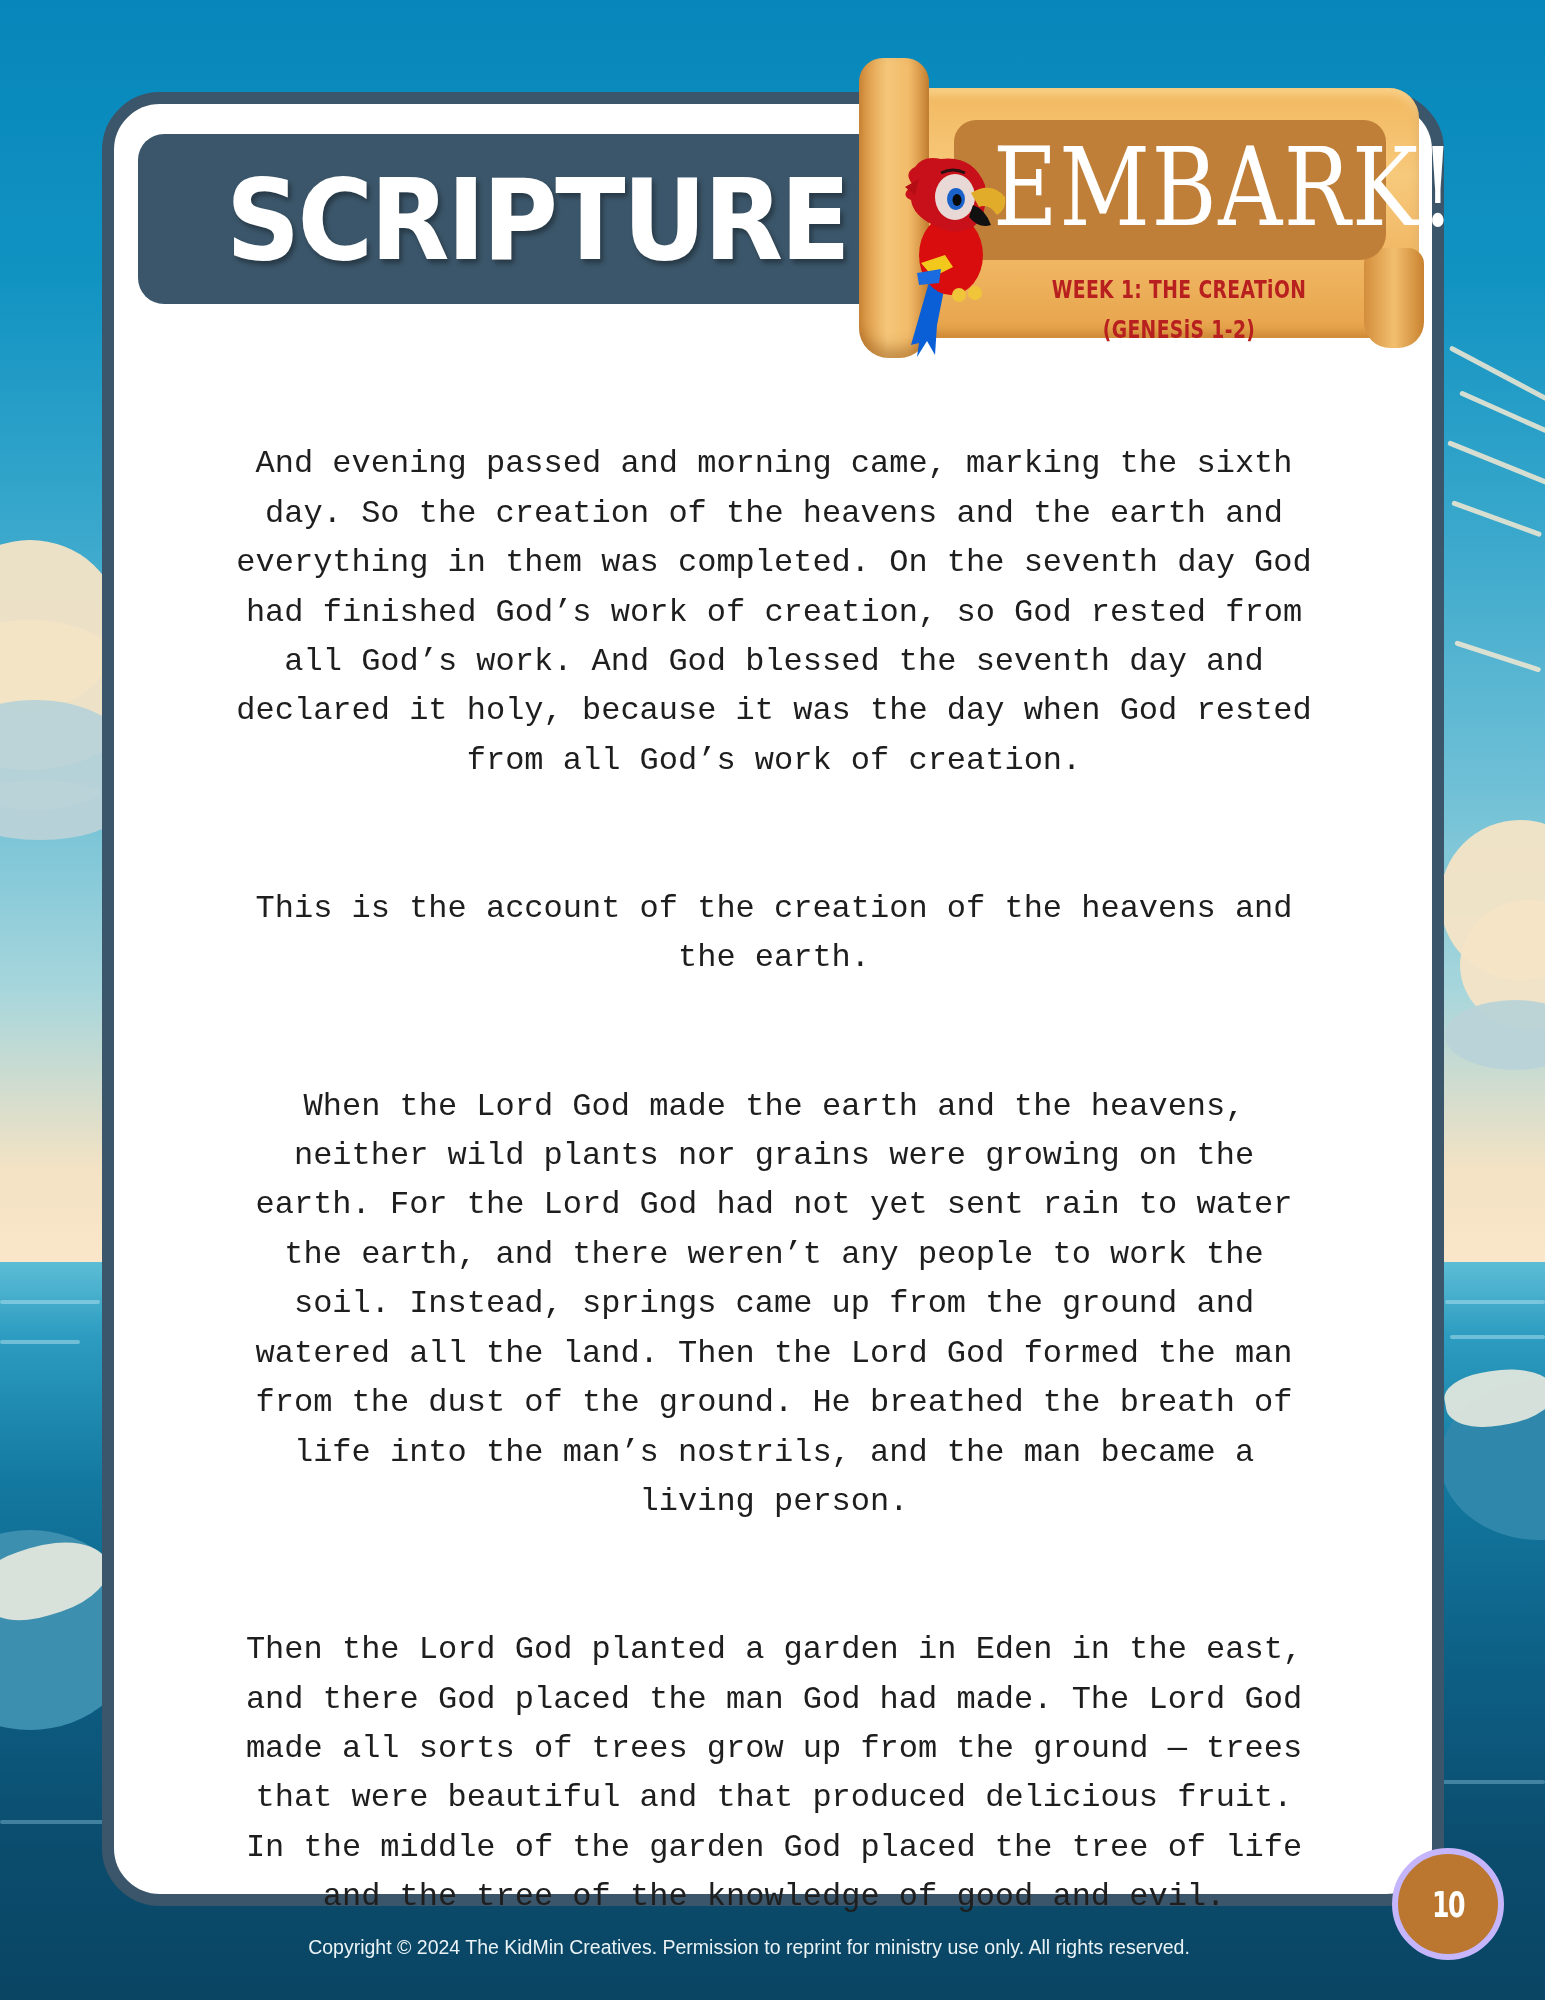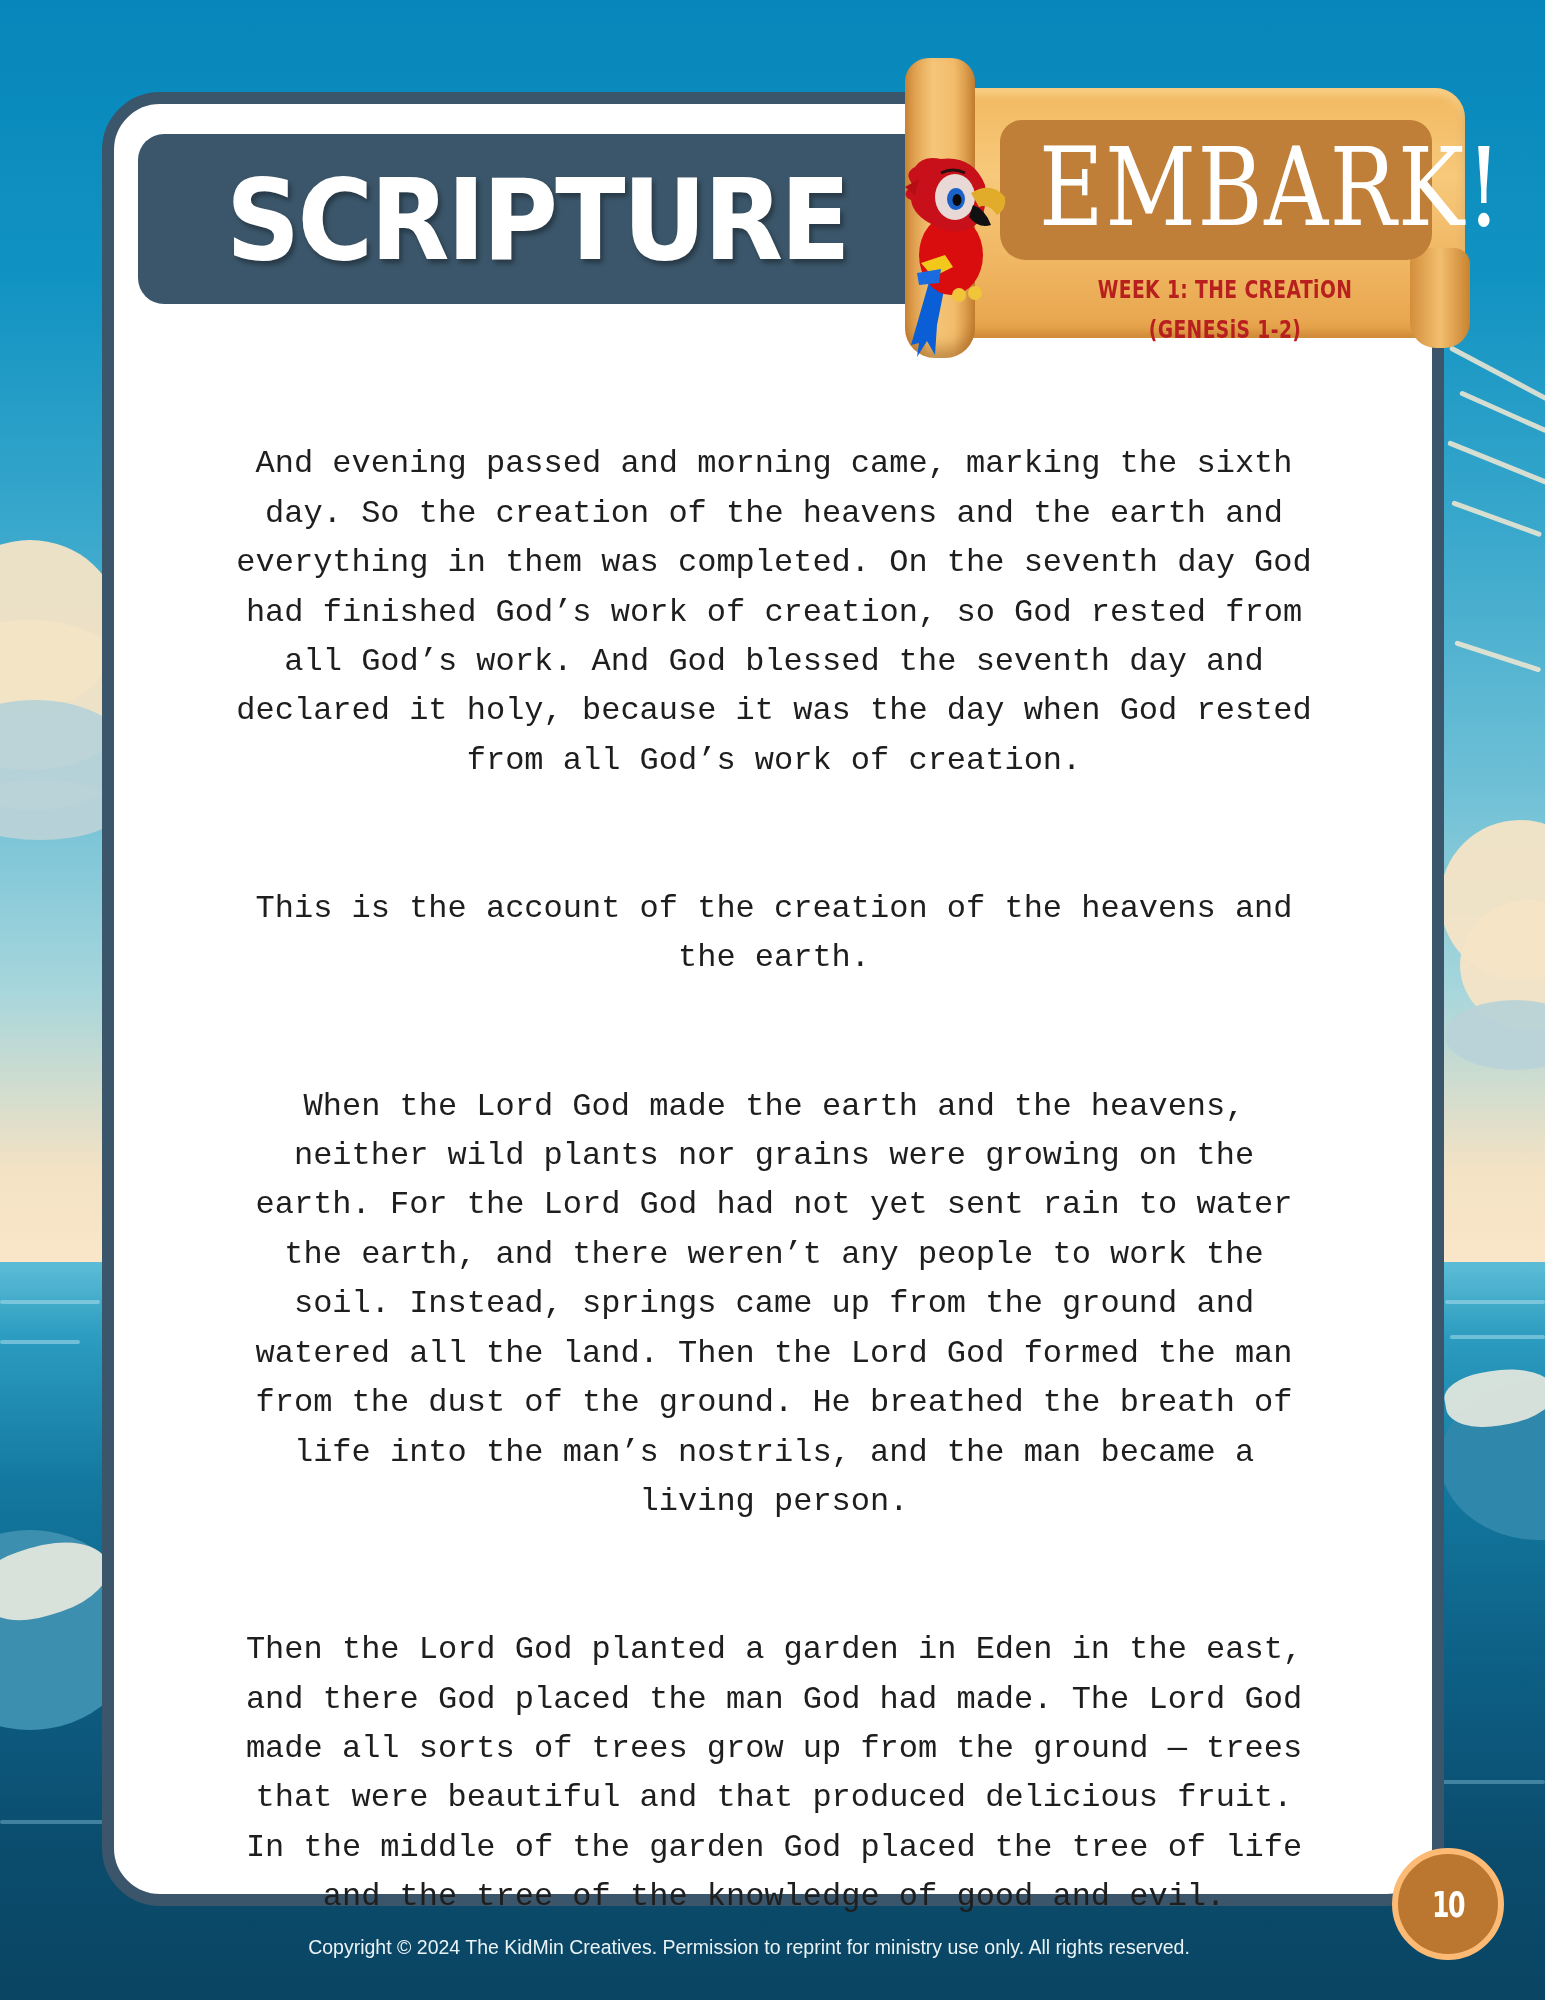--- a/index.html
+++ b/index.html
@@ -37,21 +37,21 @@
   }
   .title-text {
     position: absolute; left: 226px; top: 150px; height: 140px; width: 620px;
     color: #ffffff; font-family: "DejaVu Sans", sans-serif; font-weight: bold;
     font-size: 112px; line-height: 140px; letter-spacing: -3px;
     transform: scaleX(.92); transform-origin: left center;
     text-shadow: 3px 4px 6px rgba(0,0,0,.35);
   }
 
   
-  .scroll { position: absolute; left: 905px; top: 58px; width: 565px; height: 290px; }
+  .scroll { position: absolute; left: 859px; top: 58px; width: 565px; height: 290px; }
   .scroll-body {
     position: absolute; left: 20px; top: 30px; width: 540px; height: 250px;
     background: linear-gradient(180deg,#f2b860 0%,#f7c97b 35%,#f0b662 70%,#e6a24a 100%);
     border-radius: 18px 30px 20px 16px;
     box-shadow: inset 0 -6px 10px rgba(160,90,20,.35), inset 0 6px 8px rgba(255,230,170,.6);
   }
   .scroll-roll-left {
     position: absolute; left: 0; top: 0; width: 70px; height: 300px;
     background: linear-gradient(90deg,#d9923e 0%,#f5c679 40%,#f2bc6b 70%,#cf8938 100%);
     border-radius: 24px 24px 30px 30px;
@@ -87,21 +87,21 @@
     position: absolute; left: 170px; top: 390px; width: 1208px;
     font-family: "Liberation Mono", monospace; font-size: 32px; line-height: 49.4px;
     color: #1e1e1e; text-align: center; white-space: pre-line;
   }
   .content p { margin: 0 0 49.4px 0; }
   .content p:last-child { margin-bottom: 7px; }
 
   
   .page-badge {
     position: absolute; left: 1392px; top: 1848px; width: 112px; height: 112px;
-    border-radius: 50%; background: #bb772f; border: 6px solid #fdba74;
+    border-radius: 50%; background: #bb772f; border: 6px solid #c4b5fd;
     display: flex; align-items: center; justify-content: center;
   }
   .page-num {
     color: #ffffff; font-family: "DejaVu Sans", sans-serif; font-weight: bold;
     font-size: 36px; transform: scaleX(.7); letter-spacing: -2px;
   }
 
   
   .footer {
     position: absolute; left: 0; top: 1933px; width: 1498px; text-align: center;

